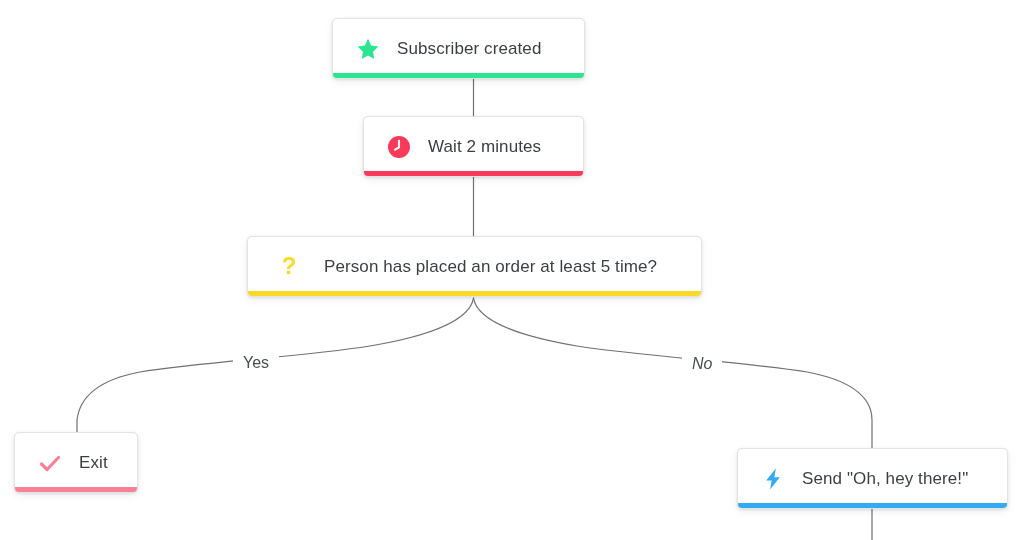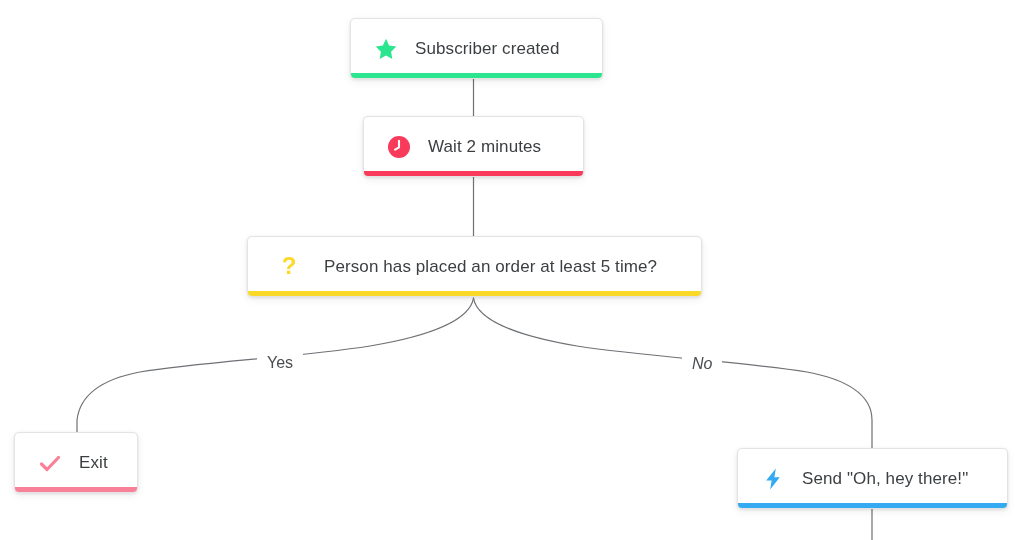--- a/index.html
+++ b/index.html
@@ -70,39 +70,39 @@
     margin-right: 16px;
   }
   .node .label {
     font-size: 17px;
     color: #3c3f42;
     letter-spacing: 0.1px;
     white-space: nowrap;
   }
 
   
-  #node-trigger   { left: 350px; top: 18px;  width: 253px; height: 61px; }
+  #node-trigger   { left: 332px; top: 18px;  width: 253px; height: 61px; }
   #node-delay     { left: 363px; top: 116px; width: 221px; height: 61px; align-items: center; }
   #node-condition { left: 247px; top: 236px; width: 455px; height: 61px; }
   #node-exit      { left: 14px;  top: 432px; width: 124px; height: 61px; }
   #node-send      { left: 737px; top: 448px; width: 271px; height: 61px; }
 
   #node-condition .body { padding-left: 28px; }
   #node-condition .icon { margin-right: 22px; }
 
   .branch-label {
     position: absolute;
     z-index: 2;
     font-size: 16px;
     color: #4a4d50;
     background: #ffffff;
     padding: 2px 10px;
     white-space: nowrap;
   }
-  #label-yes { left: 257px; top: 352px; }
+  #label-yes { left: 233px; top: 352px; }
   #label-no  { left: 682px; top: 353px; font-style: italic; }
 </style>
 </head>
 <body>
 
 <div id="canvas">
 
   <svg id="connectors" viewBox="0 0 1024 540" xmlns="http://www.w3.org/2000/svg">
     <g fill="none" stroke="#6e7175" stroke-width="1.2" stroke-linecap="round">
 

